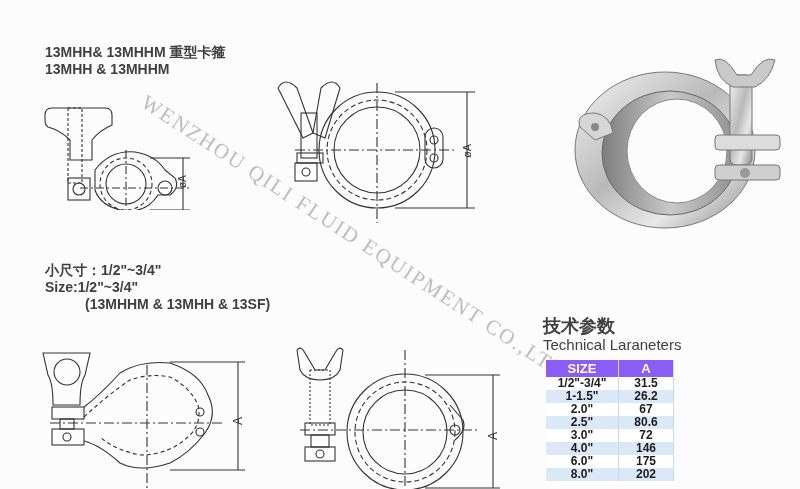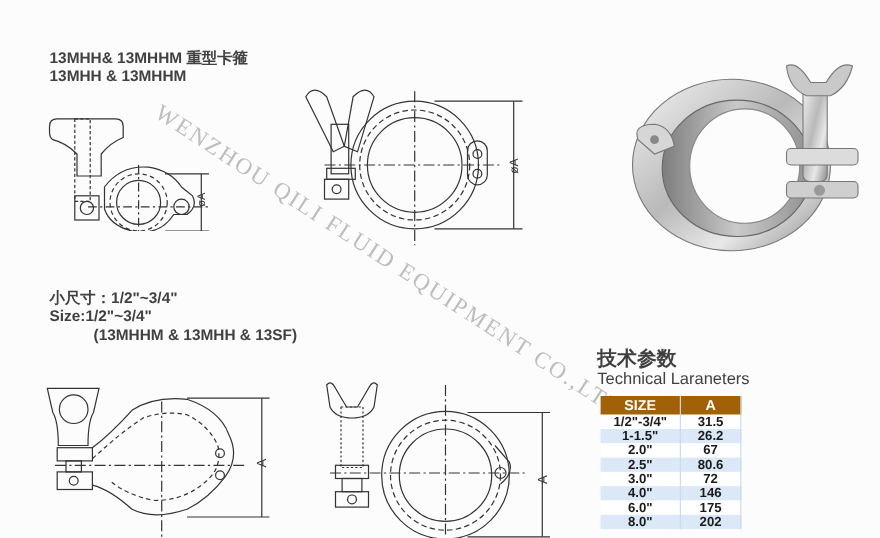--- a/index.html
+++ b/index.html
@@ -1,21 +1,21 @@
 <!DOCTYPE html>
 <html><head>
 <meta charset="utf-8">
 <style>
   html,body{margin:0;padding:0;}
   body{width:800px;height:489px;background:#fcfcfc;position:relative;overflow:hidden;font-family:"Liberation Sans",sans-serif;color:#111;}
   .txt{position:absolute;font-weight:bold;font-size:14px;line-height:17px;color:#404040;white-space:nowrap;}
   .drawing{position:absolute;}
   .watermark{position:absolute;left:150px;top:90px;font-family:"Liberation Serif",serif;font-size:21px;letter-spacing:2px;color:#bdbdbd;transform-origin:0 0;transform:rotate(33deg);white-space:nowrap;}
   table.spec{position:absolute;left:546px;top:360px;border-collapse:collapse;font-size:12px;font-weight:bold;}
-  table.spec th{background:#a16207;color:#fff;height:17px;font-size:13px;border-right:1px solid #cfe0f6;padding:0;}
+  table.spec th{background:#8b5cf6;color:#fff;height:17px;font-size:13px;border-right:1px solid #cfe0f6;padding:0;}
   table.spec td{height:13px;padding:0;text-align:center;border-right:1px solid #c8d9ee;color:#1b1b1b;line-height:13px;}
   table.spec tr.even td{background:#dbe8f8;}
   table.spec tr.odd td{background:#ffffff;}
   .c1{width:72px;}
   .c2{width:54px;}
 </style>
 </head>
 <body>
 
 <div class="txt" style="left:45px;top:44px;">13MHH&amp; 13MHHM 重型卡箍</div>

